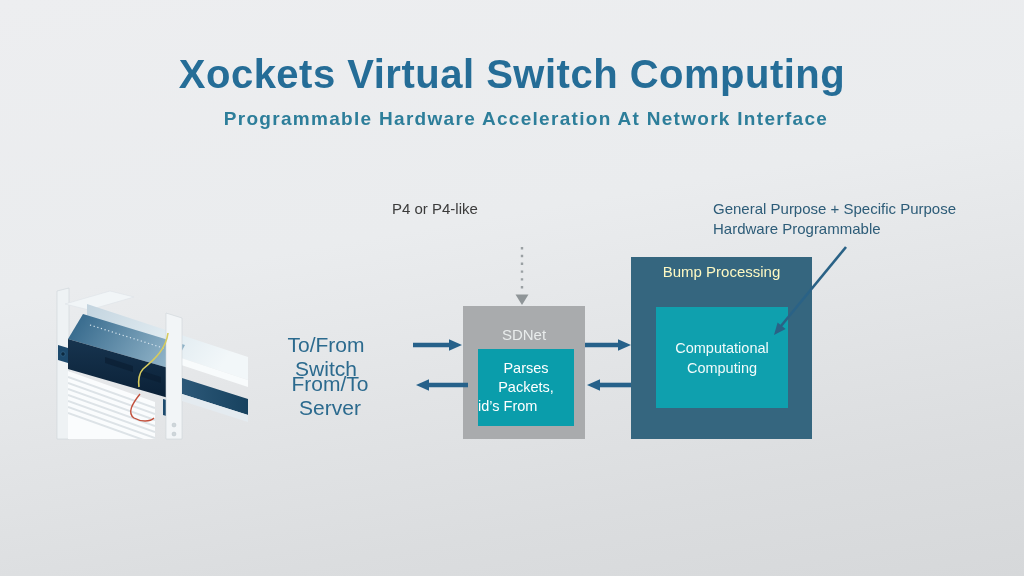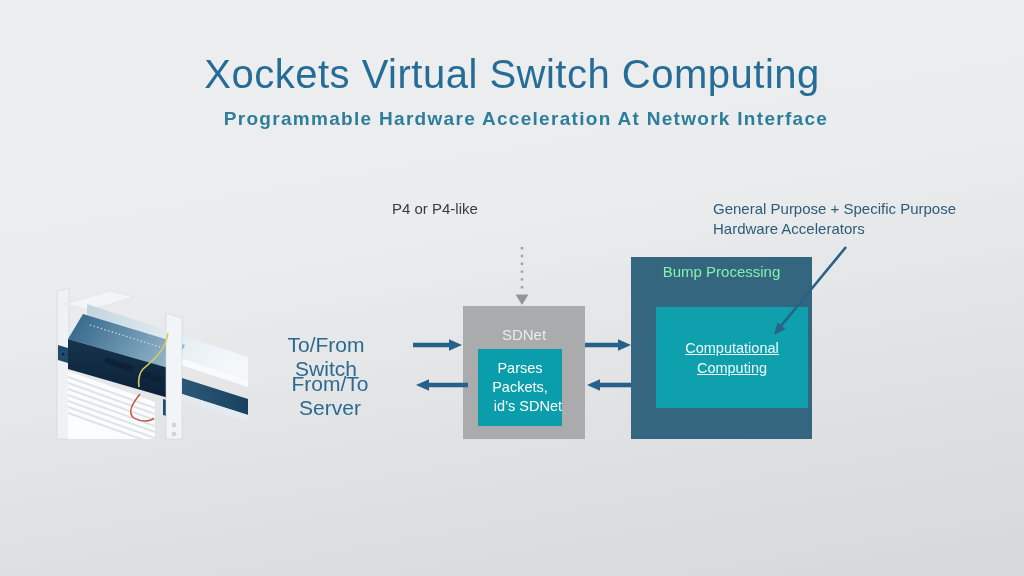--- a/index.html
+++ b/index.html
@@ -6,21 +6,21 @@
   html,body { width:1024px; height:576px; }
   body { font-family:"Liberation Sans", sans-serif; }
 
   .slide {
     position:relative; width:1024px; height:576px; overflow:hidden;
     background:linear-gradient(170deg, #edeef0 0%, #eaecee 40%, #dbdddf 82%, #d6d8da 100%);
   }
 
   .slide-title {
     position:absolute; left:0; right:0; top:52px;
-    text-align:center; font-size:40px; font-weight:400;
+    text-align:center; font-size:40px; font-weight:700;
     color:#256d97; letter-spacing:0.5px;
   }
   .slide-subtitle {
     position:absolute; left:0; right:0; top:108px;
     text-align:center; font-size:19px; font-weight:700;
     color:#2d7e9a; letter-spacing:1.3px;padding-left:28px;
   }
 
   .annotation { position:absolute; text-align:left; font-size:15px; line-height:20px; }
   .annotation.compiler { left:392px; top:199px; width:260px; color:#3b3b3b; }
@@ -31,39 +31,38 @@
   .flow-label.server { left:260px; top:372px; width:140px; }
 
   .sdnet-box {
     position:absolute; left:463px; top:306px; width:122px; height:133px;
     background:#a9abad;
   }
   .sdnet-box .box-title {
     margin-top:20px; text-align:center; font-size:15px; color:#e9ecec;
   }
   .sdnet-inner {
-    position:absolute; left:15px; top:43px; width:84px; height:77px;
+    position:absolute; left:15px; top:43px; width:96px; height:77px;
     background:#0a9dab; color:#ffffff; font-size:14.5px; line-height:19px;
-    display:flex; flex-direction:column; align-items:flex-end; justify-content:center;
+    display:flex; flex-direction:column; align-items:flex-start; justify-content:center;
     text-align:center;
   }
 
   .bump-box {
     position:absolute; left:631px; top:257px; width:181px; height:182px;
     background:#35667f;
   }
   .bump-box .box-title {
-    margin-top:6px; text-align:center; font-size:15px; color:#86efac;
+    margin-top:6px; text-align:center; font-size:15px; color:#fef9c3;
   }
   .bump-inner {
-    position:absolute; left:25px; top:50px; width:152px; height:101px;
+    position:absolute; left:25px; top:50px; width:132px; height:101px;
     background:#0fa0ae; color:#f2fbfb; font-size:14.5px; line-height:20px;
     display:flex; flex-direction:column; align-items:center; justify-content:center;
     text-align:center;
-    text-decoration:underline;
   }
 
   .arrow-layer { position:absolute; left:0; top:0; width:1024px; height:576px; pointer-events:none; }
   .arrow-line { stroke:#26618a; stroke-width:4.6; }
   .arrow-head { fill:#26618a; }
   .diag-line { stroke:#2a6286; stroke-width:2.6; }
   .diag-head { fill:#2a6286; }
   .dot-line { stroke:#9aa0a3; stroke-width:2.4; stroke-dasharray:2.4 5.4; }
   .dot-head { fill:#8f9598; }
 
@@ -76,31 +75,31 @@
 
   <h1 class="slide-title">Xockets Virtual Switch Computing</h1>
   <h2 class="slide-subtitle">Programmable Hardware Acceleration At Network Interface</h2>
 
   <div class="annotation compiler">
     <div>P4 or P4-like</div>
   </div>
 
   <div class="annotation accelerators">
     <div>General Purpose + Specific Purpose</div>
-    <div>Hardware Accelerators</div>
+    <div>Hardware Programmable</div>
   </div>
 
   <div class="flow-label switch">To/From Switch</div>
   <div class="flow-label server">From/To Server</div>
 
   <div class="sdnet-box">
     <div class="box-title">SDNet</div>
     <div class="sdnet-inner">
       <div>Parses Packets,</div>
-      <div>id’s SDNet</div>
+      <div>id’s From</div>
     </div>
   </div>
 
   <div class="bump-box">
     <div class="box-title">Bump Processing</div>
     <div class="bump-inner">
       <div>Computational</div>
       <div>Computing</div>
     </div>
   </div>

